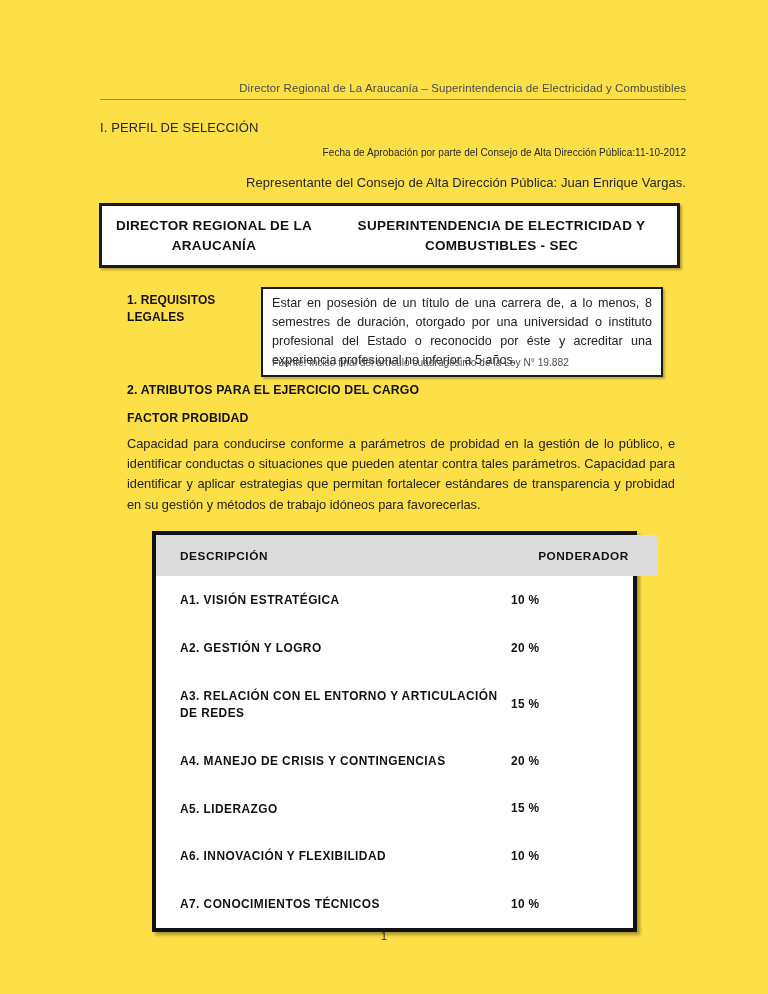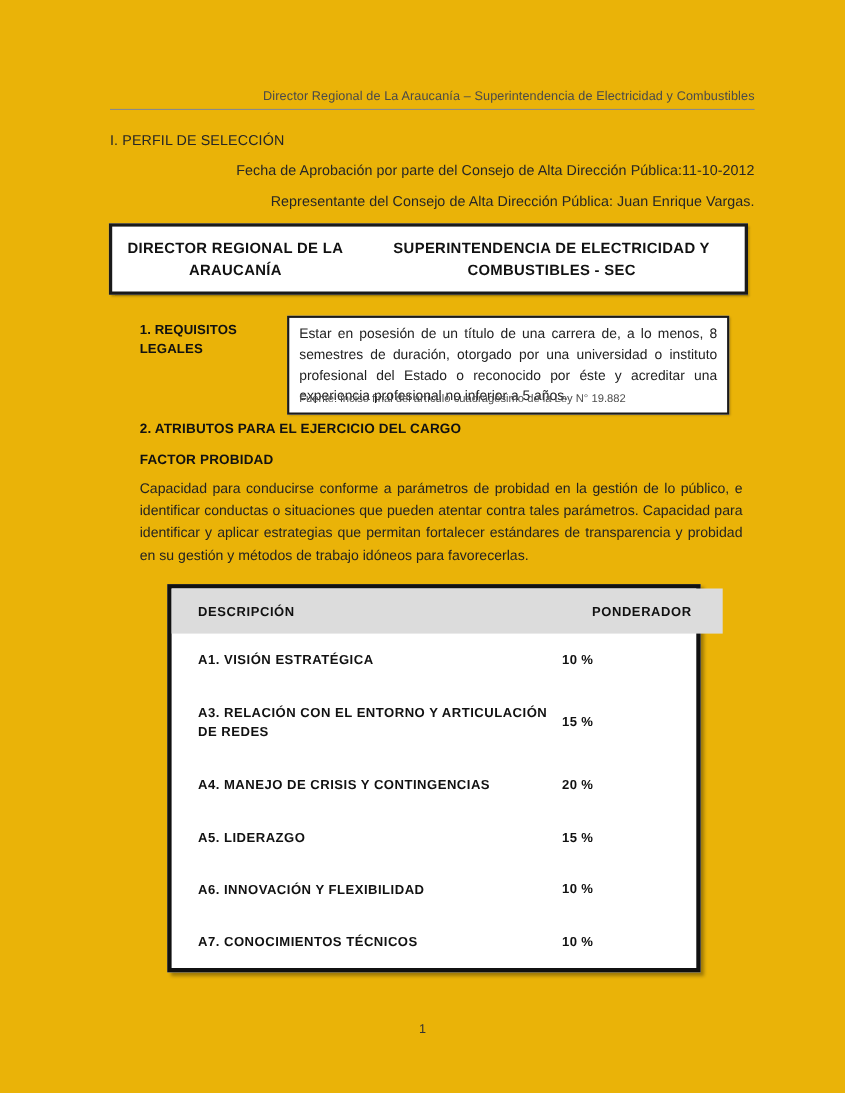--- a/index.html
+++ b/index.html
@@ -12,21 +12,21 @@
     height: 994px;
     font-family: "Liberation Sans", sans-serif;
     color: #1a1a1a;
     position: relative;
     overflow: hidden;
   }
   .page {
     position: relative;
     width: 768px;
     height: 994px;
-    background: #eab308;
+    background: #fde047;
   }
 
   
   .doc-header {
     position: absolute;
     left: 100px;
     top: 82px;
     width: 586px;
   }
   .doc-header-text {
@@ -49,21 +49,21 @@
     top: 120px;
     font-size: 13px;
     color: #262626;
     letter-spacing: 0.1px;
   }
   .approval-line {
     position: absolute;
     left: 100px;
     top: 147px;
     width: 586px;
-    font-size: 13px;
+    font-size: 10px;
     color: #262626;
     text-align: right;
     letter-spacing: 0.05px;
   }
   .rep-line {
     position: absolute;
     left: 100px;
     top: 175px;
     width: 586px;
     font-size: 13px;
@@ -273,20 +273,24 @@
           <th class="col-desc">DESCRIPCIÓN</th>
           <th class="col-pond">PONDERADOR</th>
         </tr>
       </thead>
       <tbody>
         <tr>
           <td class="cell-desc">A1. VISIÓN ESTRATÉGICA</td>
           <td class="cell-pond">10 %</td>
         </tr>
         <tr>
+          <td class="cell-desc">A2. GESTIÓN Y LOGRO</td>
+          <td class="cell-pond">20 %</td>
+        </tr>
+        <tr>
           <td class="cell-desc">A3. RELACIÓN CON EL ENTORNO Y  ARTICULACIÓN DE REDES</td>
           <td class="cell-pond">15 %</td>
         </tr>
         <tr>
           <td class="cell-desc">A4. MANEJO DE CRISIS Y CONTINGENCIAS</td>
           <td class="cell-pond">20 %</td>
         </tr>
         <tr>
           <td class="cell-desc">A5. LIDERAZGO</td>
           <td class="cell-pond">15 %</td>

